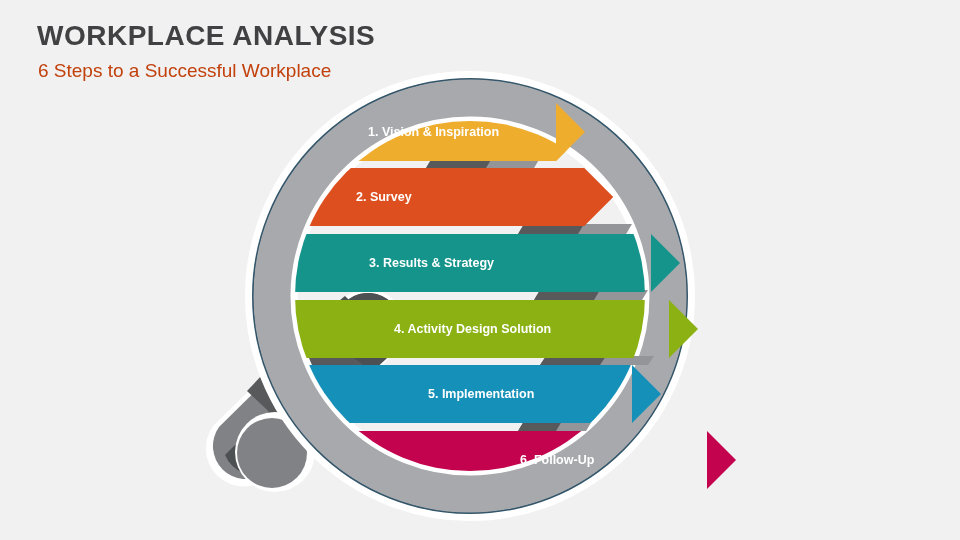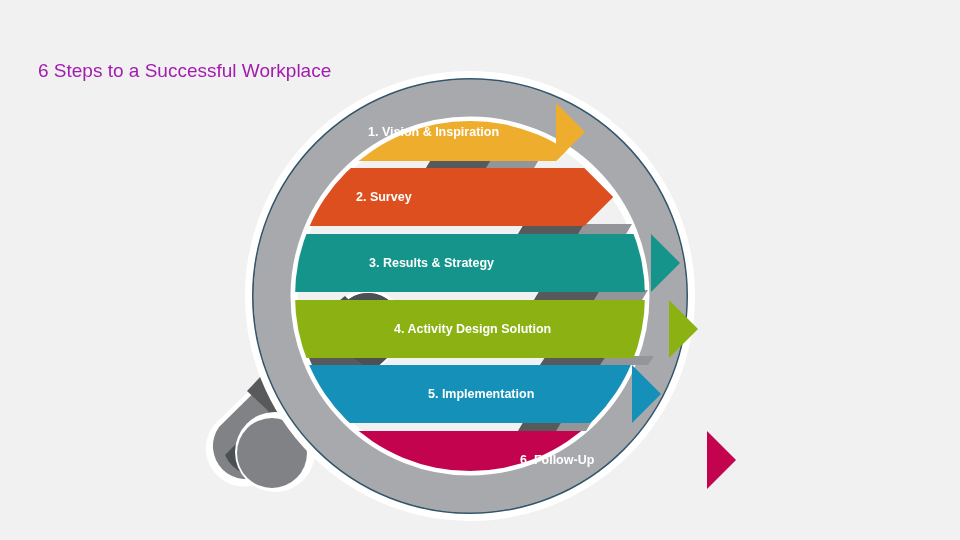--- a/index.html
+++ b/index.html
@@ -22,41 +22,42 @@
     font-weight:bold;
     letter-spacing:0.5px;
     color:#414042;
     white-space:nowrap;
   }
   .subtitle{
     position:absolute;
     left:38px;top:60px;
     font-size:19px;
     font-weight:400;
-    color:#a21caf;
+    color:#c2410c;
     white-space:nowrap;
   }
   #graphic{
     position:absolute;
     left:0;top:0;
     width:960px;height:540px;
   }
   .step-label{
     font-family:"Liberation Sans", sans-serif;
     font-size:12.5px;
     font-weight:bold;
     fill:#ffffff;
     dominant-baseline:middle;
   }
 </style>
 </head>
 <body>
 
 <div id="slide">
 
+  <div class="title">WORKPLACE ANALYSIS</div>
 
   <div class="subtitle">6 Steps to a Successful Workplace</div>
 
   <svg id="graphic" viewBox="0 0 960 540">
 
     <defs>
 
       <clipPath id="lensClip">
         <circle cx="470" cy="296" r="175"></circle>
       </clipPath>

